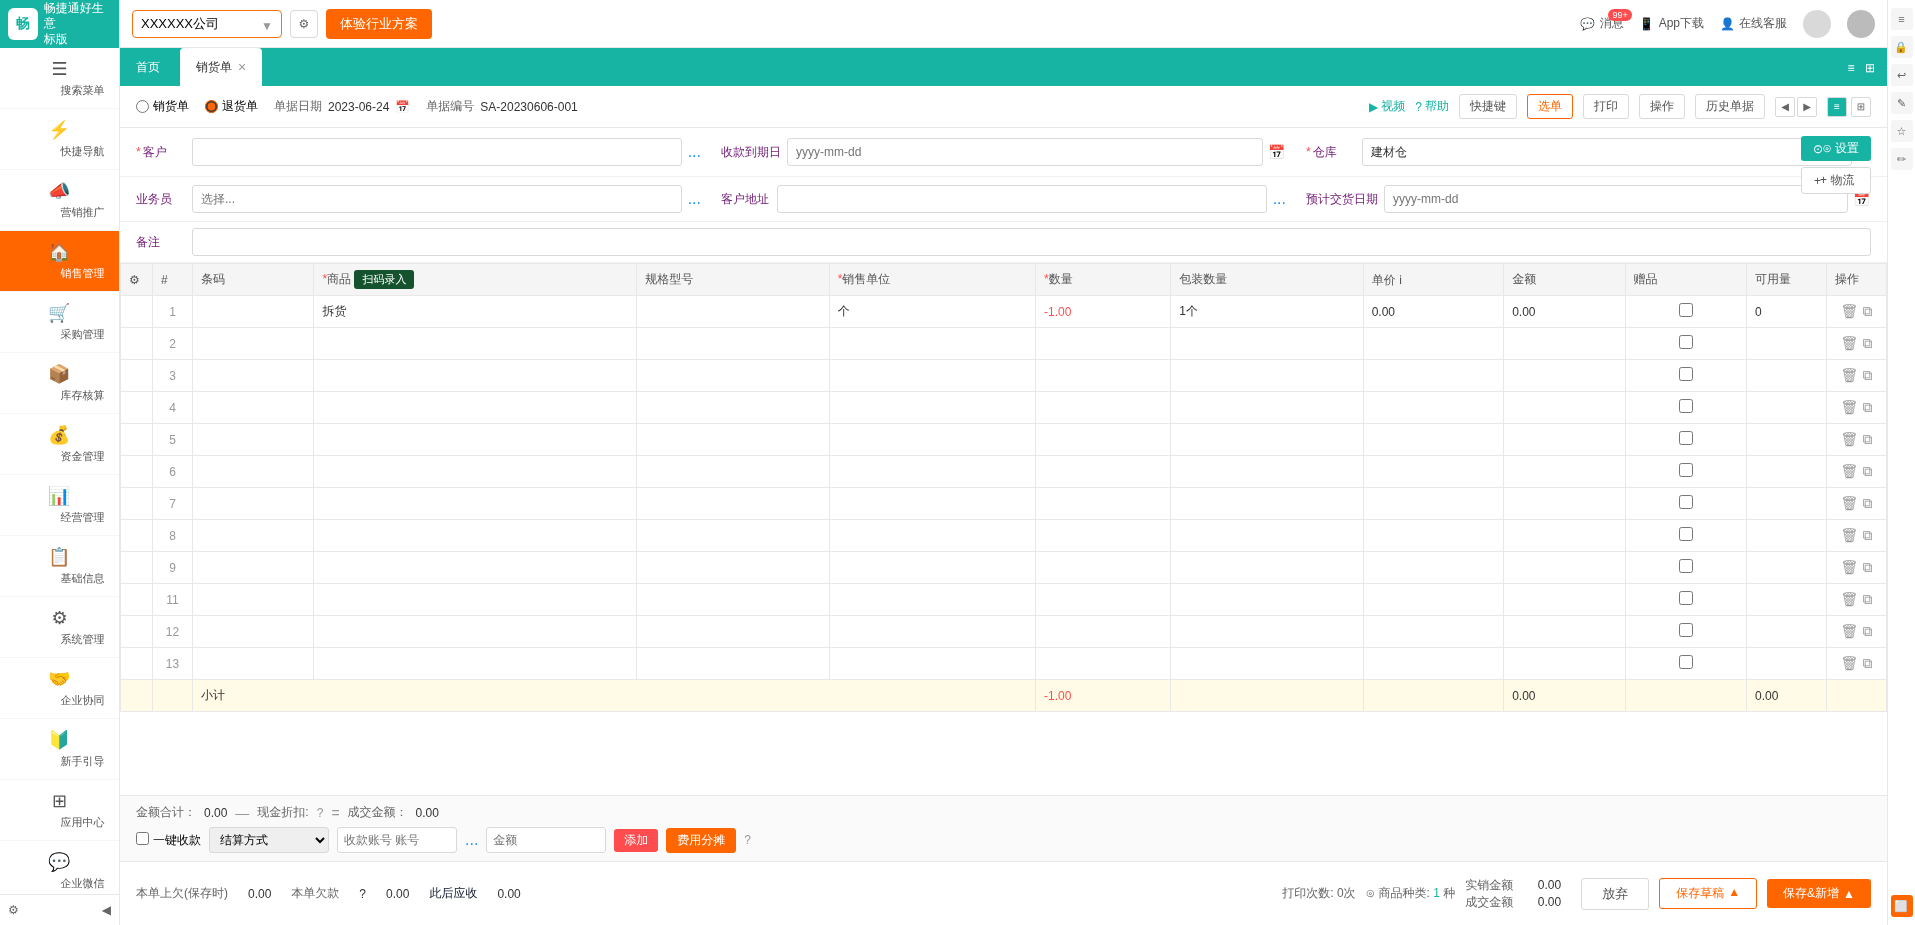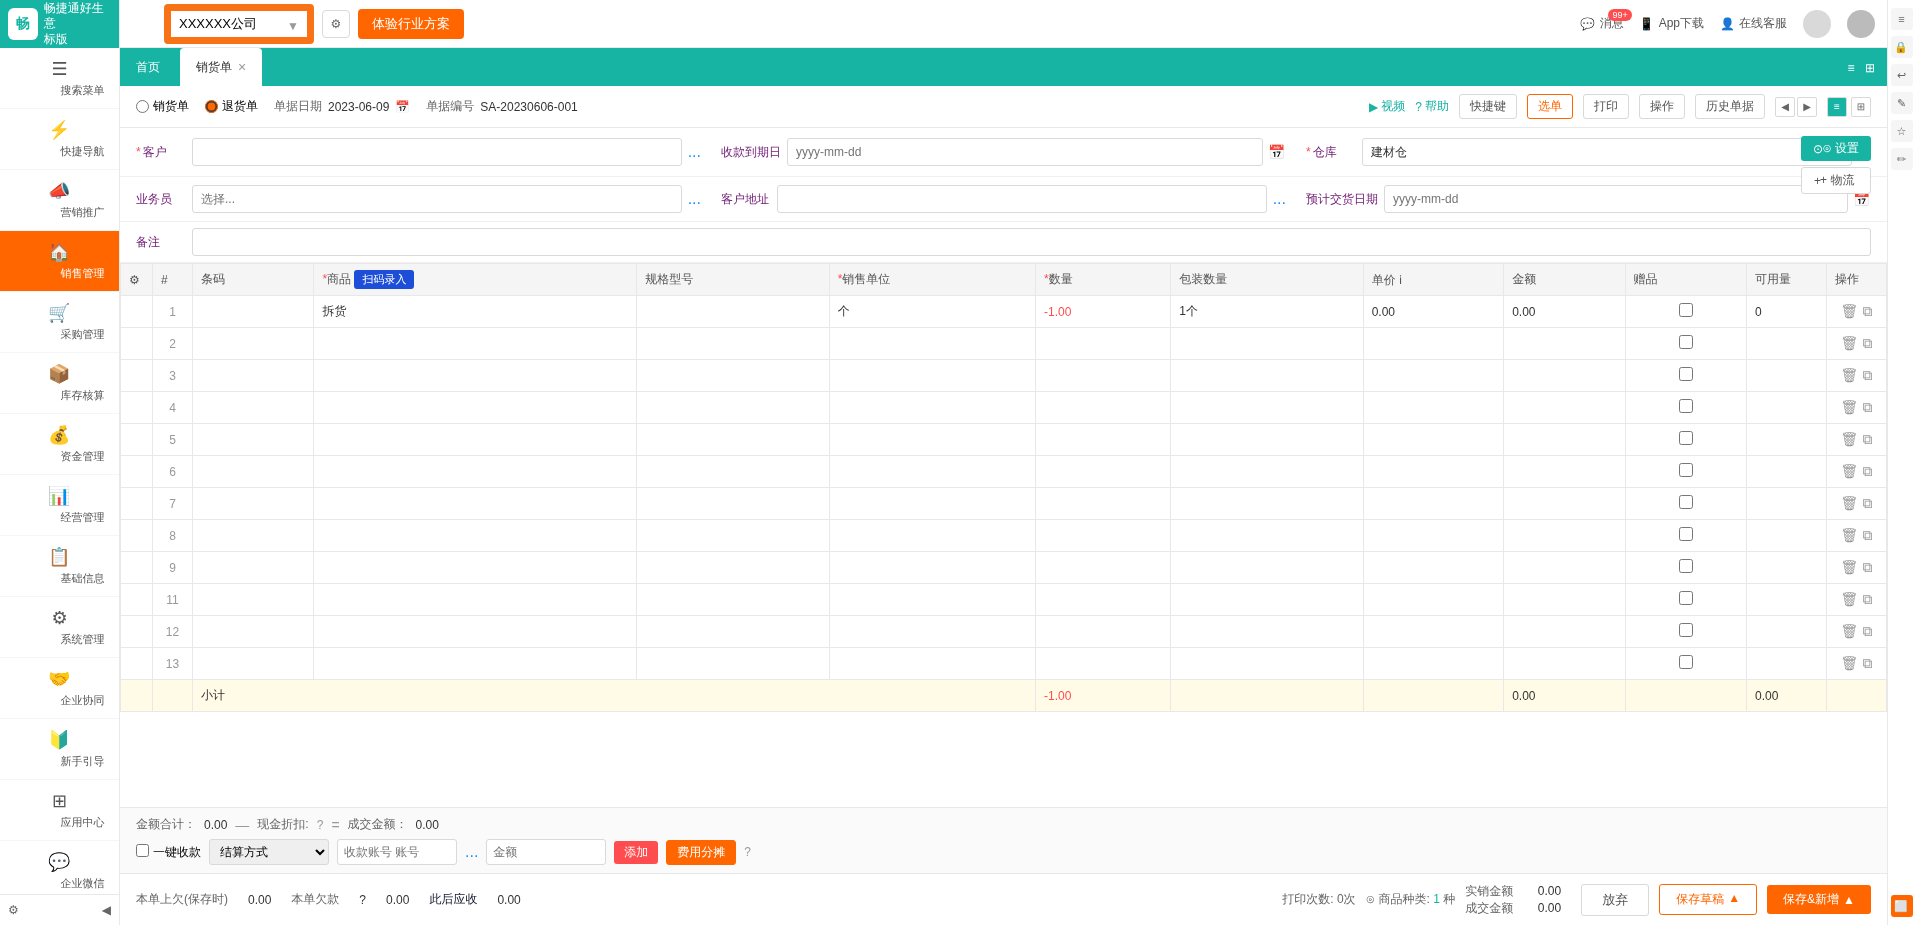--- a/index.html
+++ b/index.html
@@ -15,21 +15,21 @@
     .sidebar-item.active { background: #ff6600; color: #fff; }
     .sidebar-item .icon { font-size: 18px; margin-bottom: 3px; }
     .sidebar-item .label { font-size: 11px; text-align: center; margin-left: 46px; }
     .sidebar-footer { padding: 8px; display: flex; justify-content: space-between; align-items: center; border-top: 1px solid #e8e8e8; }
 
     
     .main { flex: 1; display: flex; flex-direction: column; overflow: hidden; }
 
     
     .top-header { height: 48px; background: #fff; display: flex; align-items: center; padding: 0 12px; border-bottom: 1px solid #e8e8e8; gap: 8px; }
-    .company-selector { display: flex; align-items: flex-end; gap: 6px; padding: 4px 8px; border: 7px solid #f97316; border-radius: 4px; cursor: pointer; min-width: 150px; margin-left: 32px; }
+    .company-selector { display: flex; align-items: flex-end; gap: 6px; padding: 4px 8px; border: 1px solid #f97316; border-radius: 4px; cursor: pointer; min-width: 150px; }
     .company-name { flex: 1; font-size: 13px; }
     .gear-btn { width: 28px; height: 28px; border: 1px solid #d9d9d9; border-radius: 4px; display: flex; align-items: center; justify-content: center; cursor: pointer; color: #666; }
     .trial-btn { background: #ff6600; color: #fff; border: none; padding: 6px 14px; border-radius: 4px; cursor: pointer; font-size: 13px; }
     .header-right { margin-left: auto; display: flex; align-items: center; gap: 16px; }
     .header-icon-group { display: flex; align-items: center; gap: 4px; cursor: pointer; color: #555; position: relative; }
     .badge { background: #ff4d4f; color: #fff; font-size: 9px; padding: 1px 4px; border-radius: 8px; position: absolute; top: -6px; right: -8px; }
     .avatar { width: 28px; height: 28px; border-radius: 50%; background: #d9d9d9; }
 
     
     .tab-bar { height: 38px; background: #17b3a3; display: flex; align-items: center; padding: 0; }
@@ -70,21 +70,21 @@
     .form-fields-row2 { padding: 8px 16px; display: grid; grid-template-columns: 1fr 1fr 1fr; gap: 10px 20px; border-bottom: 1px solid #f0f0f0; }
     .form-fields-row3 { padding: 6px 16px; border-bottom: 1px solid #f0f0f0; }
 
     
     .table-section { flex: 1; overflow: hidden; display: flex; flex-direction: column; }
     .table-wrapper { flex: 1; overflow: auto; }
     table { width: 100%; border-collapse: collapse; }
     thead tr { background: #f5f5f5; }
     th { border: 1px solid #e8e8e8; padding: 6px 8px; text-align: left; font-weight: 500; color: #555; white-space: nowrap; }
     td { border: 1px solid #e8e8e8; padding: 4px 8px; color: #333; height: 32px; }
-    .scan-btn { background: #1d4ed8; color: #fff; border: none; padding: 2px 8px; border-radius: 3px; cursor: pointer; font-size: 11px; }
+    .scan-btn { background: #14532d; color: #fff; border: none; padding: 2px 8px; border-radius: 3px; cursor: pointer; font-size: 11px; }
     .col-num { width: 40px; text-align: center; color: #999; }
     .gift-checkbox { width: 14px; height: 14px; }
     .row-actions { display: flex; gap: 4px; justify-content: center; }
     .row-action { color: #999; cursor: pointer; font-size: 14px; }
     .subtotal-row td { background: #fffbe6; font-weight: 500; }
 
     
     .form-footer { padding: 8px 16px; border-top: 1px solid #e8e8e8; background: #fafafa; }
     .footer-amount { display: flex; align-items: center; gap: 8px; margin-bottom: 6px; }
     .footer-payment { display: flex; align-items: center; gap: 8px; }
@@ -92,21 +92,21 @@
     .footer-value { color: #333; font-weight: 500; }
     .minus-sign { color: #999; font-size: 14px; }
     .equals-sign { color: #999; font-size: 14px; }
     .add-btn { background: #ff4d4f; color: #fff; border: none; padding: 3px 10px; border-radius: 3px; cursor: pointer; font-size: 12px; }
     .fee-btn { border: 1px solid #ff6600; color: #ff6600; background: #fff; padding: 3px 10px; border-radius: 3px; cursor: pointer; font-size: 12px; }
     .fee-btn.active { background: #ff6600; color: #fff; }
     .help-icon { color: #999; cursor: pointer; font-size: 12px; }
     .payment-input { border: 1px solid #d9d9d9; border-radius: 3px; padding: 3px 6px; height: 26px; width: 120px; }
 
     
-    .bottom-bar { height: 52px; background: #fff; border-top: 1px solid #e8e8e8; display: flex; align-items: center; padding: 0 16px; gap: 16px; }
+    .bottom-bar { height: 64px; background: #fff; border-top: 1px solid #e8e8e8; display: flex; align-items: center; padding: 0 16px; gap: 16px; }
     .bottom-info { display: flex; align-items: center; gap: 20px; color: #555; }
     .bottom-info span { color: #333; font-weight: 500; }
     .bottom-right { margin-left: auto; display: flex; align-items: center; gap: 10px; }
     .bottom-summary { display: flex; flex-direction: column; align-items: flex-end; margin-right: 10px; }
     .summary-row { display: flex; gap: 8px; align-items: center; font-size: 12px; }
     .summary-label { color: #666; }
     .summary-value { color: #333; font-weight: 500; min-width: 40px; text-align: right; }
     .discard-btn { border: 1px solid #d9d9d9; background: #fff; padding: 6px 20px; border-radius: 3px; cursor: pointer; font-size: 13px; color: #555; }
     .save-draft-btn { border: 1px solid #ff6600; background: #fff; color: #ff6600; padding: 6px 16px; border-radius: 3px; cursor: pointer; font-size: 13px; display: flex; gap: 4px; }
     .save-new-btn { background: #ff6600; color: #fff; border: none; padding: 6px 16px; border-radius: 3px; cursor: pointer; font-size: 13px; display: flex; align-items: center; gap: 4px; }
@@ -253,21 +253,21 @@
             <input type="radio" name="orderType" style="">
             <span>销货单</span>
           </label>
           <label class="radio-item">
             <input type="radio" name="orderType" checked="" style="">
             <span>退货单</span>
           </label>
         </div>
         <div class="form-date">
           <span class="form-label">单据日期</span>
-          <span class="form-value">2023-06-09</span>
+          <span class="form-value">2023-06-24</span>
           <span style="color:#999;cursor:pointer;">📅</span>
         </div>
         <div class="form-date">
           <span class="form-label">单据编号</span>
           <span class="form-value">SA-20230606-001</span>
         </div>
         <div class="header-actions">
           <span class="action-link">
             <span>▶</span>
             <span>视频</span>

